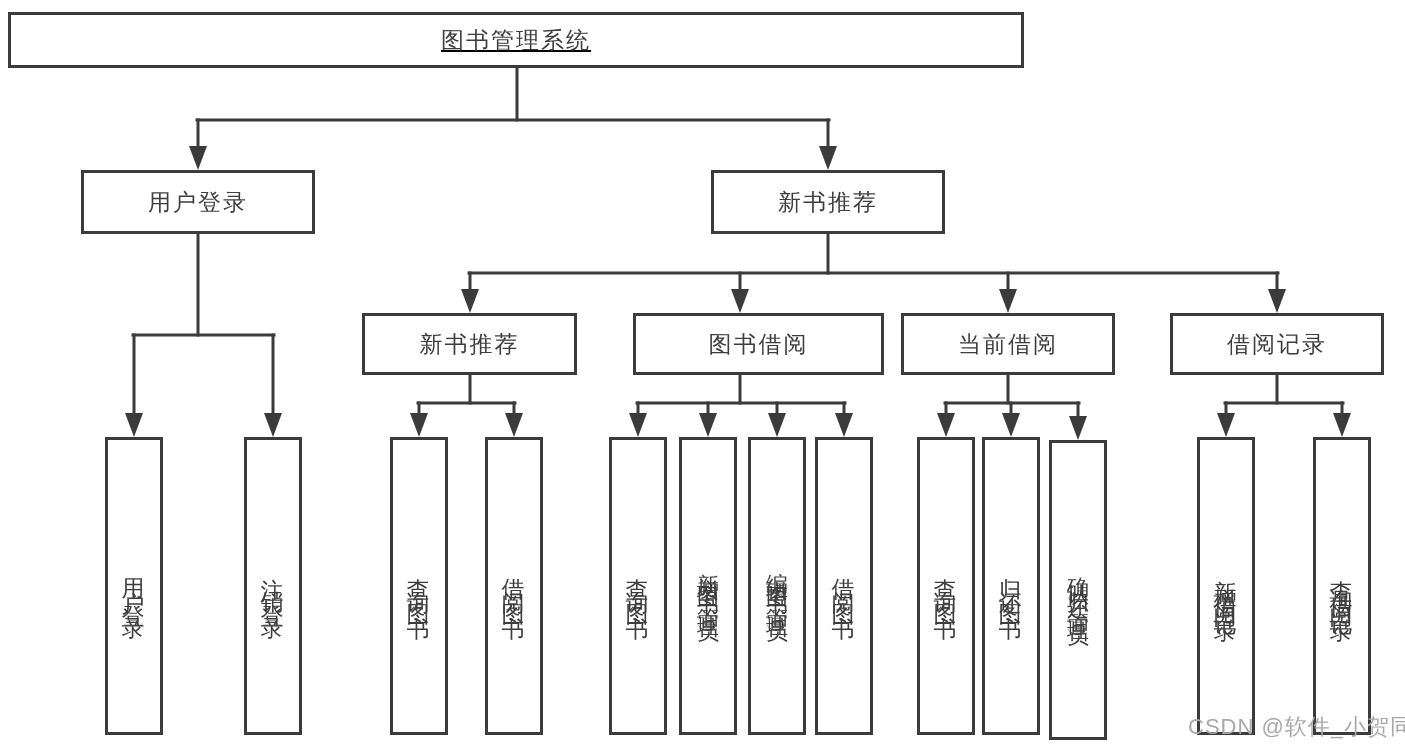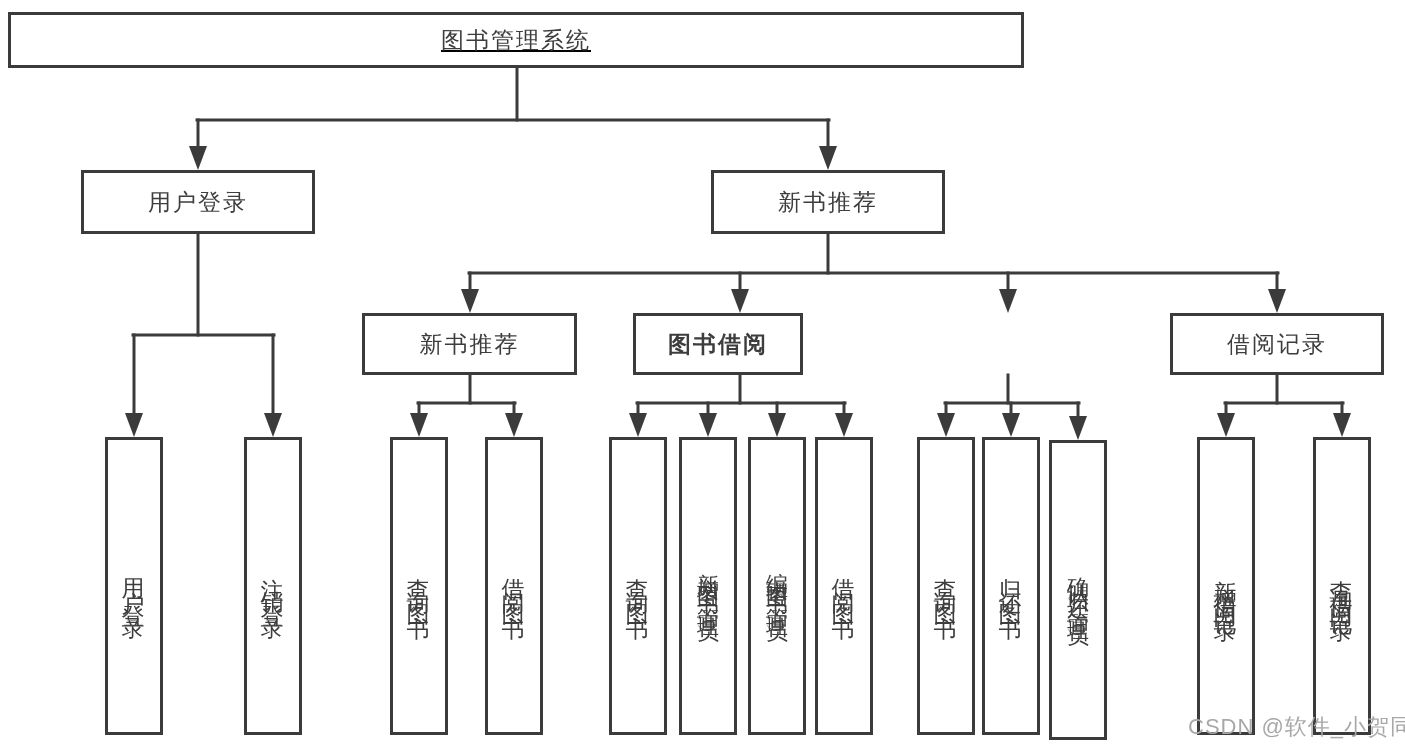--- a/index.html
+++ b/index.html
@@ -32,21 +32,21 @@
     color:#3d3d3d;
     letter-spacing:2px;
     white-space:nowrap;
   }
   .root-box   { left:8px;    top:12px;  width:1016px; height:56px;text-decoration:underline; }
   .l2-box     { top:170px; width:234px; height:64px; }
   .l2-user    { left:81px;  }
   .l2-books   { left:711px; }
   .l3-box     { top:313px; height:62px; }
   .l3-recommend { left:362px;  width:215px;font-family:Liberation Mono, monospace; }
-  .l3-borrow    { left:633px;  width:170px;font-weight:bold; }
+  .l3-borrow    { left:633px;  width:251px; }
   .l3-current   { left:901px;  width:214px; }
   .l3-records   { left:1170px; width:214px; }
   .leaf {
     top:437px;
     width:58px;
     height:298px;
   }
   .leaf-offset { top:440px; height:300px; }
   .vtext {
     writing-mode:vertical-rl;
@@ -149,20 +149,23 @@
   <div class="box l2-box l2-books">
     <span class="hlabel">新书推荐</span>
   </div>
 
   <div class="box l3-box l3-recommend">
     <span class="hlabel">新书推荐</span>
   </div>
   <div class="box l3-box l3-borrow">
     <span class="hlabel">图书借阅</span>
   </div>
+  <div class="box l3-box l3-current">
+    <span class="hlabel">当前借阅</span>
+  </div>
   <div class="box l3-box l3-records">
     <span class="hlabel">借阅记录</span>
   </div>
 
   <div class="box leaf" style="left:105px">
     <span class="vtext v4">用户登录</span>
   </div>
   <div class="box leaf" style="left:244px">
     <span class="vtext v4">注销登录</span>
   </div>

